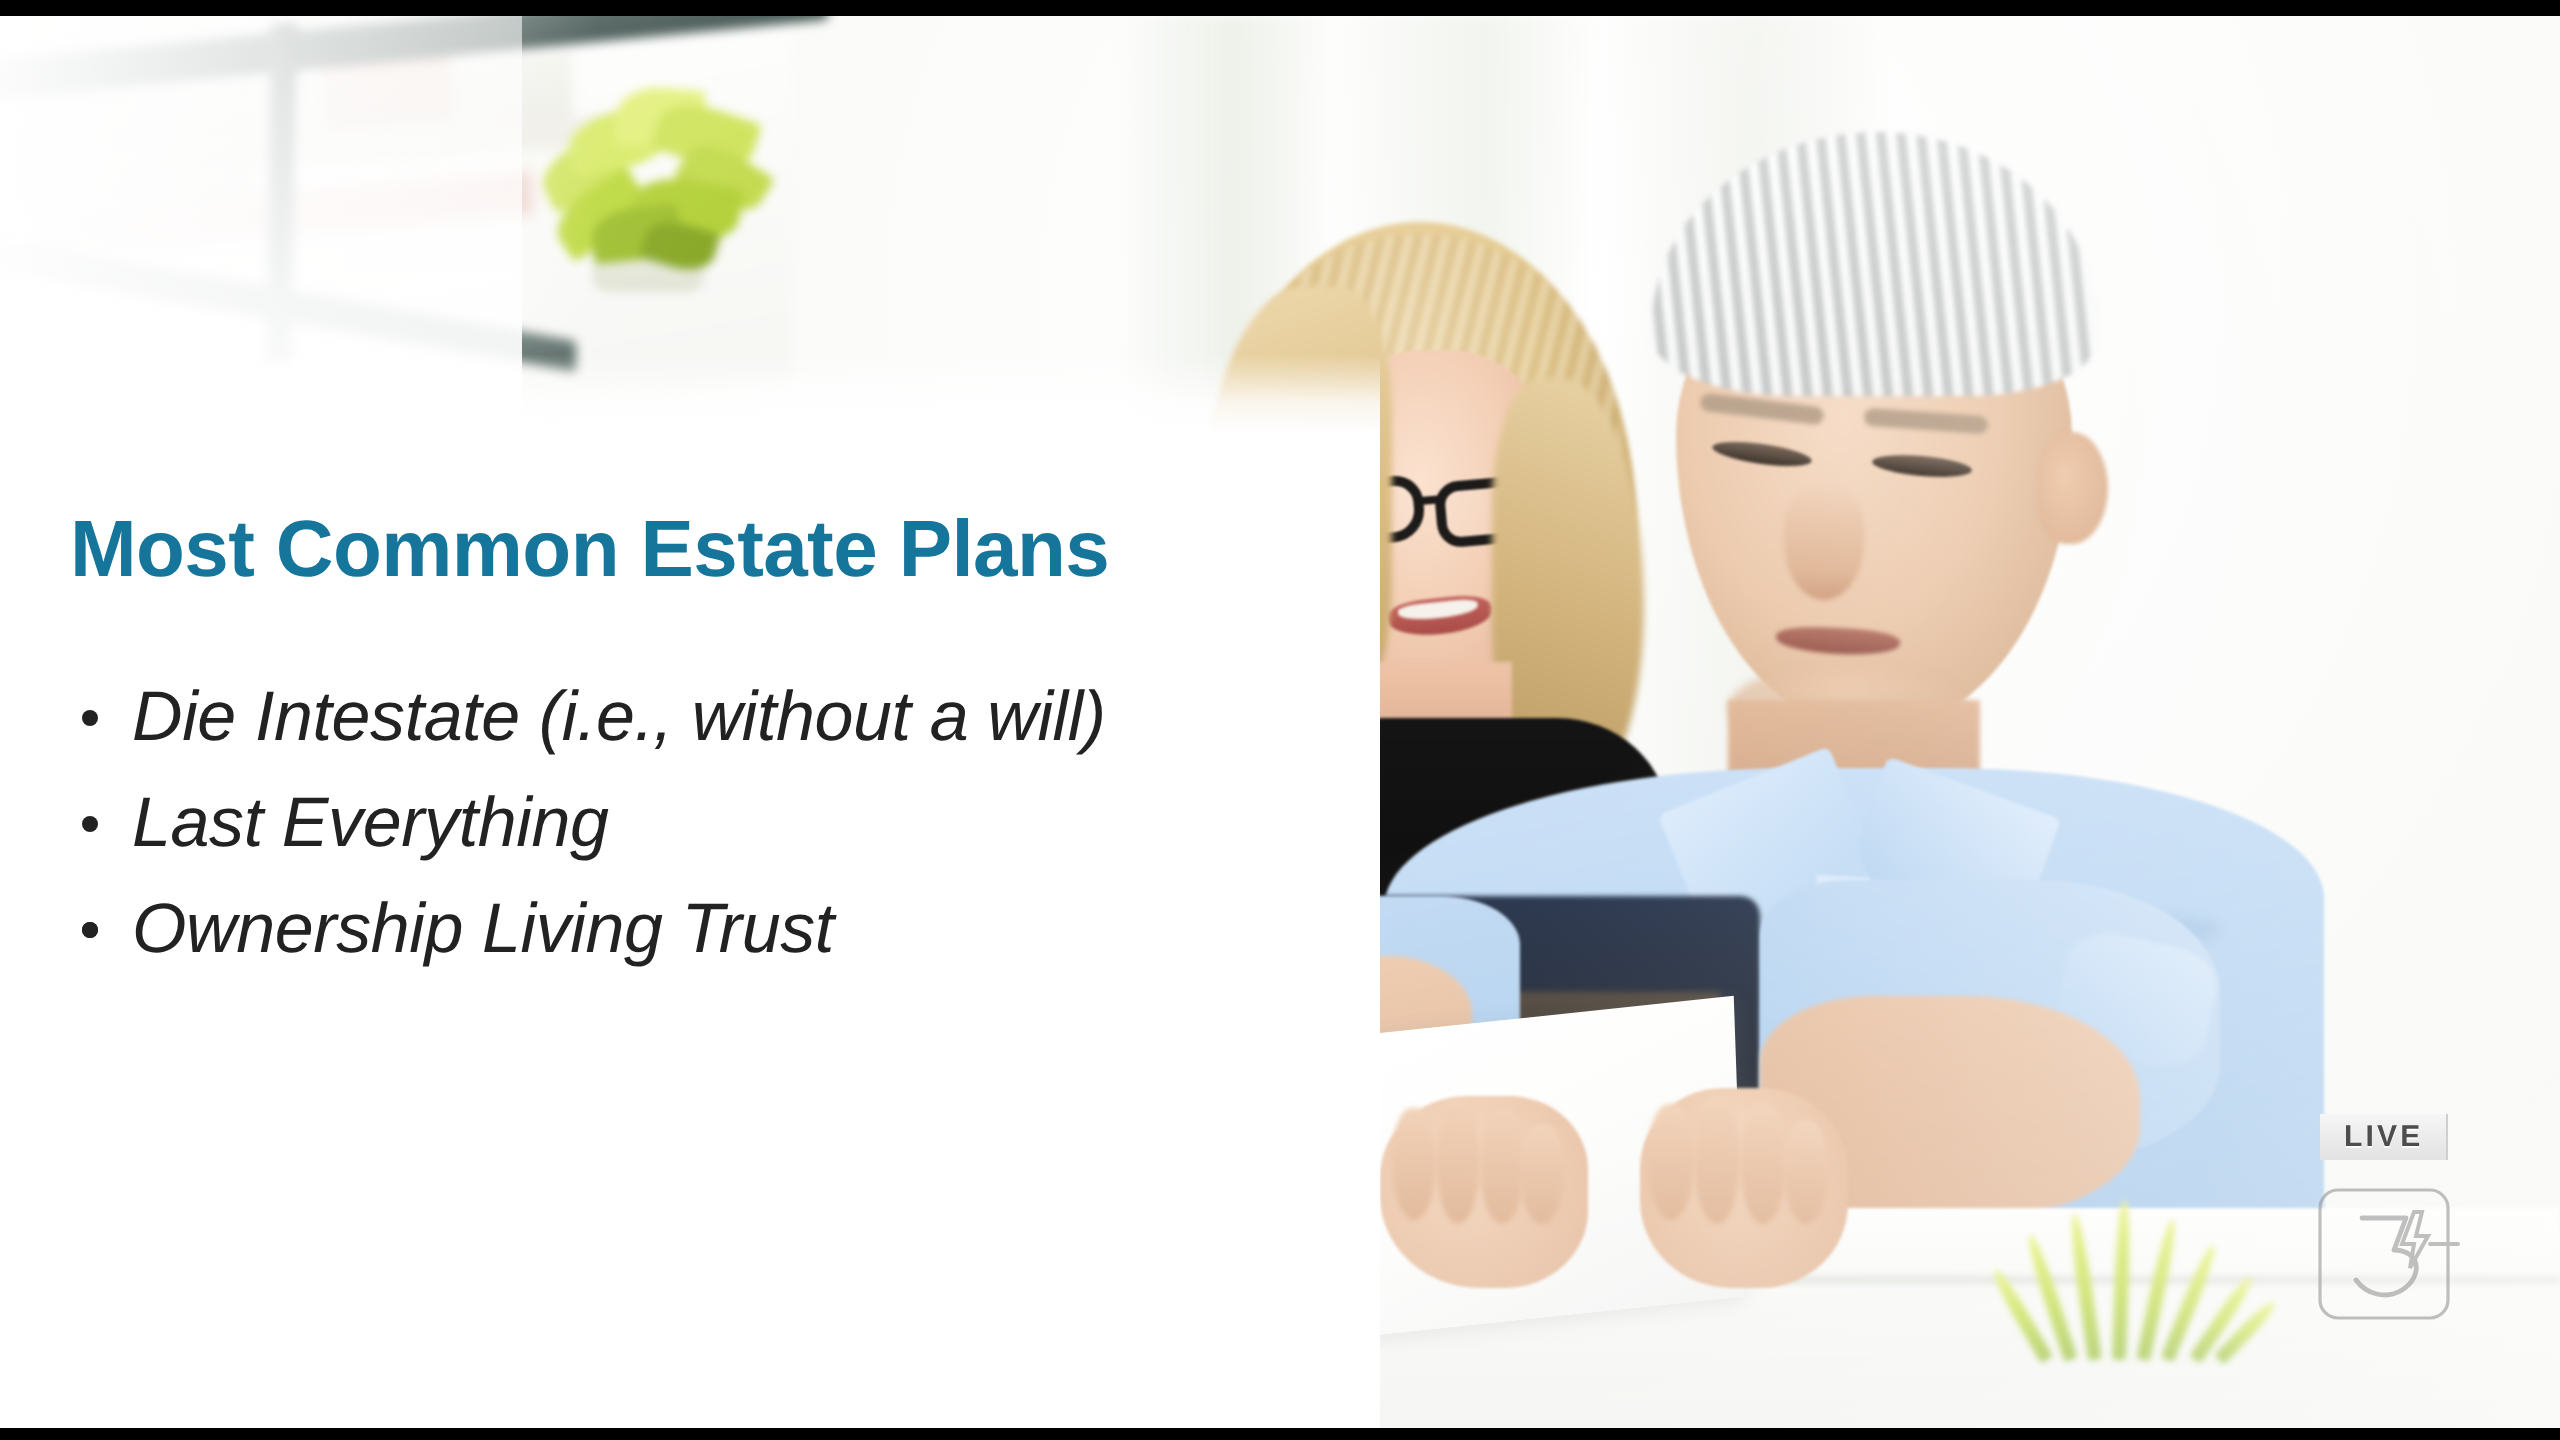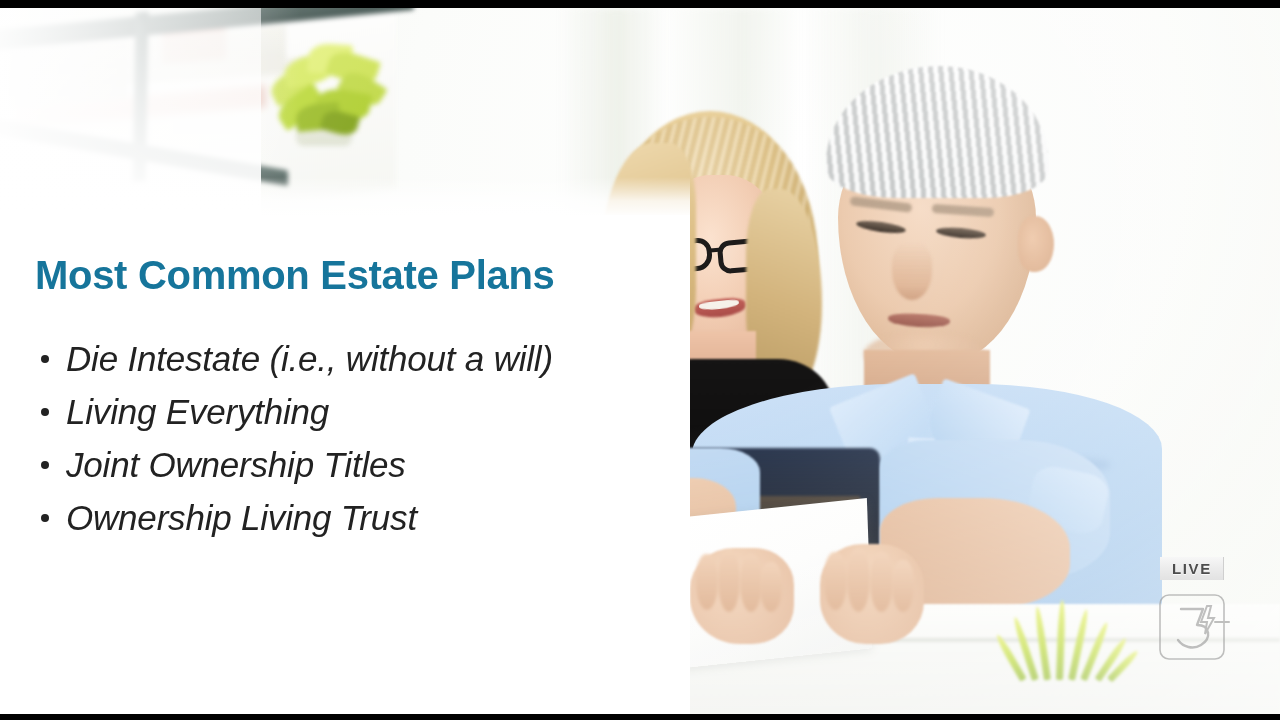--- a/index.html
+++ b/index.html
@@ -549,25 +549,24 @@
 
     <div class="slide-title">Most Common Estate Plans</div>
 
     <ul class="bullet-list">
       <li>
         <span class="dot"></span>
         <span>Die Intestate (i.e., without a will)</span>
       </li>
       <li>
         <span class="dot"></span>
-        <span>Living Everything</span>
+        <span>Last Everything</span>
       </li>
       <li>
         <span class="dot"></span>
-        <span>Joint Ownership Titles</span>
       </li>
       <li>
         <span class="dot"></span>
         <span>Ownership Living Trust</span>
       </li>
     </ul>
 
     <div class="live-badge">LIVE</div>
 
     <div class="station-logo">

